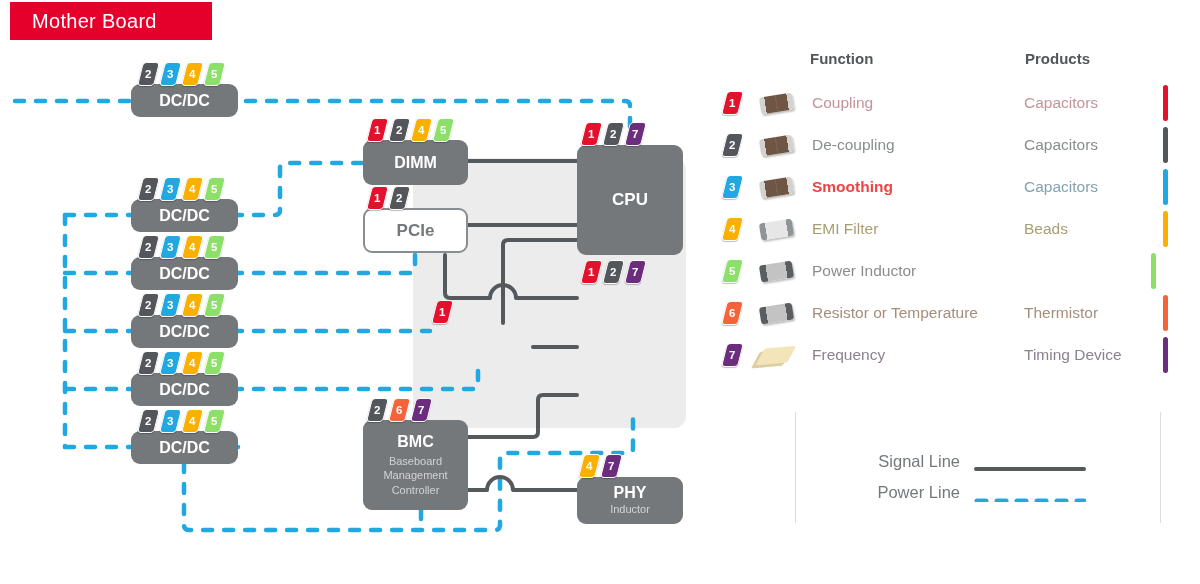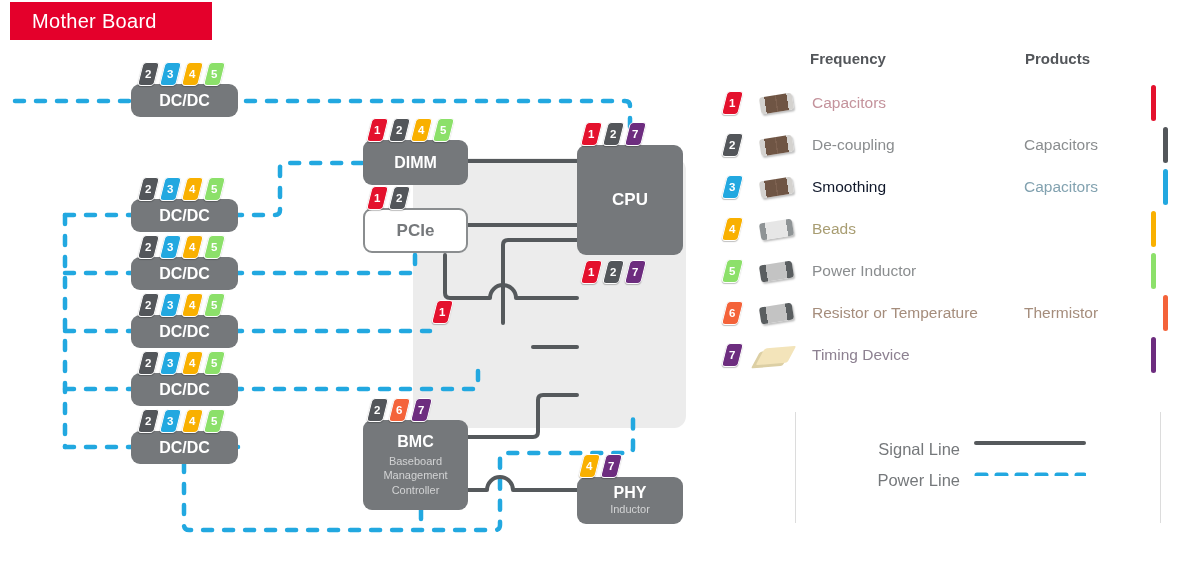--- a/index.html
+++ b/index.html
@@ -47,21 +47,21 @@
   .chip { width:33px; height:17px; border-radius:3px; transform:rotate(-9deg); box-shadow:1px 2px 2px rgba(0,0,0,.25); }
   [data-icon="capacitor"] .chip { background:linear-gradient(90deg,#d4d2cf 0 16%,#6f5544 16% 48%,#7d6150 48% 52%,#6f5544 52% 84%,#d4d2cf 84%); }
   [data-icon="chip-light"] .chip { background:linear-gradient(90deg,#8f9496 0 18%,#e6e6e6 18% 82%,#8f9496 82%); }
   [data-icon="chip-dark"] .chip { background:linear-gradient(90deg,#5a5e60 0 20%,#c3c3c3 20% 80%,#5a5e60 80%); }
   [data-icon="crystal"] .chip { width:30px; height:17px; background:#f3e4ba; transform:skewX(-32deg) rotate(-5deg);
                                 box-shadow:-3px 3px 0 #dccfa4; border-radius:2px; }
 
   
   .rule { position:absolute; top:412px; width:1px; height:111px; background:#dcdcdc; z-index:5; }
   .linelegend { position:absolute; left:860px; top:440px; z-index:5; }
-  .llrow { display:flex; align-items:flex-start; height:31px; }
+  .llrow { display:flex; align-items:flex-end; height:31px; }
   .llrow .lbl { width:100px; text-align:right; color:#75787b; font-size:16.5px; margin-right:14px; }
   .sample { width:112px; height:5px; }
 </style>
 </head>
 <body>
 
 <div class="stage">
 
   <div class="banner">Mother Board</div>
 
@@ -281,33 +281,34 @@
       </div>
       <div class="badge" style="background: rgb(109, 45, 127);">
         <span>7</span>
       </div>
     </div>
   <div class="block" style="left:577px;top:477px;width:106px;height:47px">
     <span>PHY</span>
     <span class="sub" style="margin-top:0">Inductor</span>
   </div>
 
-  <div class="legend-header" style="left:810px">Frequency</div>
+  <div class="legend-header" style="left:810px">Function</div>
   <div class="legend-header" style="left:1025px">Products</div>
 
   <div class="legend">
     <div class="lrow" data-icon="capacitor">
       <div class="badges">
           <div class="badge" style="background: rgb(228, 17, 45);">
             <span>1</span>
           </div>
         </div>
       <div class="chipwrap">
           <div class="chip"></div>
         </div>
+      <div class="fn" style="color: rgb(196, 147, 156);">Coupling</div>
       <div class="pr" style="color: rgb(196, 147, 156);">Capacitors</div>
       <div class="bar" style="background: rgb(228, 17, 45);"></div>
     </div>
     <div class="lrow" data-icon="capacitor">
       <div class="badges">
           <div class="badge" style="background: rgb(83, 86, 90);">
             <span>2</span>
           </div>
         </div>
       <div class="chipwrap">
@@ -319,33 +320,34 @@
     </div>
     <div class="lrow" data-icon="capacitor">
       <div class="badges">
           <div class="badge" style="background: rgb(34, 168, 224);">
             <span>3</span>
           </div>
         </div>
       <div class="chipwrap">
           <div class="chip"></div>
         </div>
-      <div class="fn" style="color: #0f172a;">Smoothing</div>
+      <div class="fn" style="color: #ef4444; font-weight: bold;">Smoothing</div>
       <div class="pr" style="color: rgb(130, 162, 176);">Capacitors</div>
       <div class="bar" style="background: rgb(34, 168, 224);"></div>
     </div>
     <div class="lrow" data-icon="chip-light">
       <div class="badges">
           <div class="badge" style="background: rgb(249, 176, 0);">
             <span>4</span>
           </div>
         </div>
       <div class="chipwrap">
           <div class="chip"></div>
         </div>
+      <div class="fn" style="color: rgb(168, 157, 114);">EMI Filter</div>
       <div class="pr" style="color: rgb(168, 157, 114);">Beads</div>
       <div class="bar" style="background: rgb(249, 176, 0);"></div>
     </div>
     <div class="lrow" data-icon="chip-dark">
       <div class="badges">
           <div class="badge" style="background: rgb(140, 224, 106);">
             <span>5</span>
           </div>
         </div>
       <div class="chipwrap">
@@ -369,20 +371,21 @@
     </div>
     <div class="lrow" data-icon="crystal">
       <div class="badges">
           <div class="badge" style="background: rgb(109, 45, 127);">
             <span>7</span>
           </div>
         </div>
       <div class="chipwrap">
           <div class="chip"></div>
         </div>
+      <div class="fn" style="color: rgb(141, 129, 145);">Frequency</div>
       <div class="pr" style="color: rgb(141, 129, 145);">Timing Device</div>
       <div class="bar" style="background: rgb(109, 45, 127);"></div>
     </div>
   </div>
 
   <div class="rule" style="left:795px"></div>
   <div class="rule" style="left:1160px"></div>
   <div class="linelegend">
     <div class="llrow">
       <div class="lbl">Signal Line</div>

